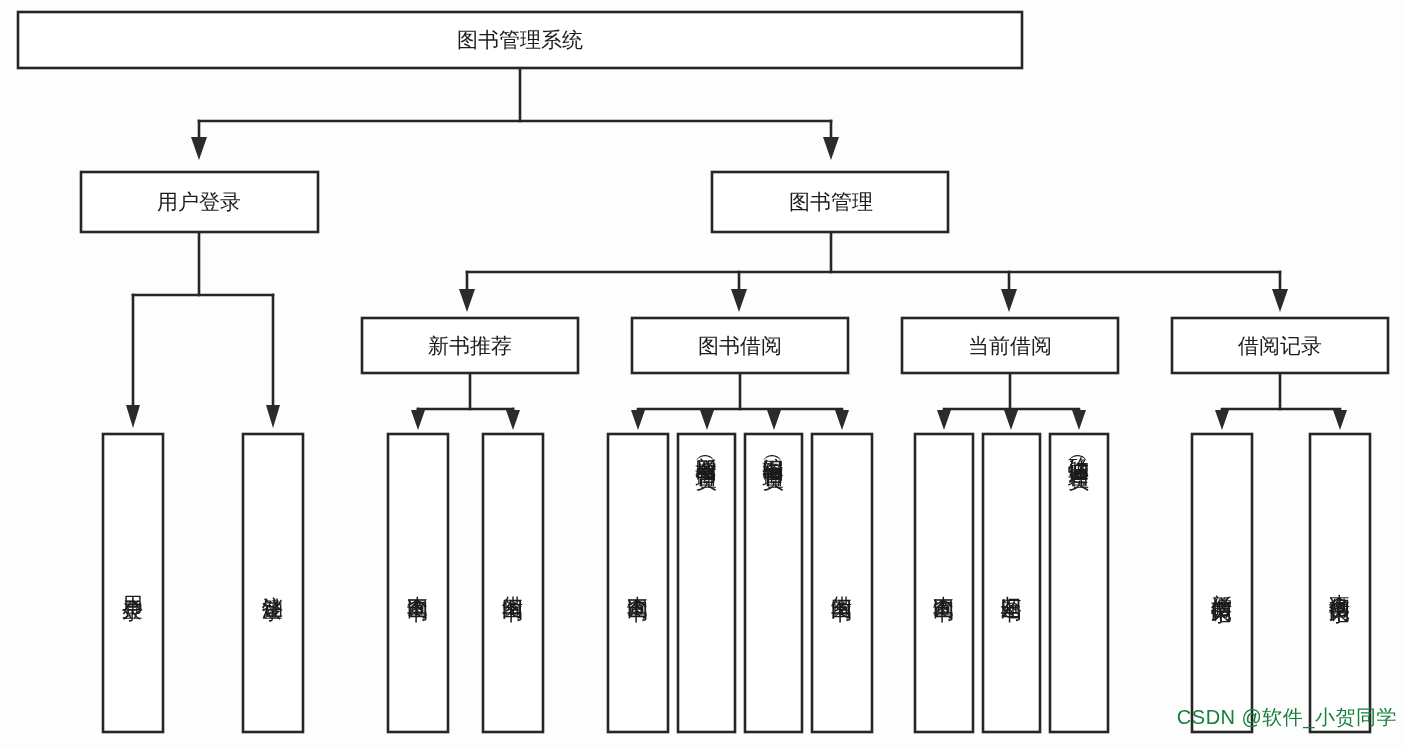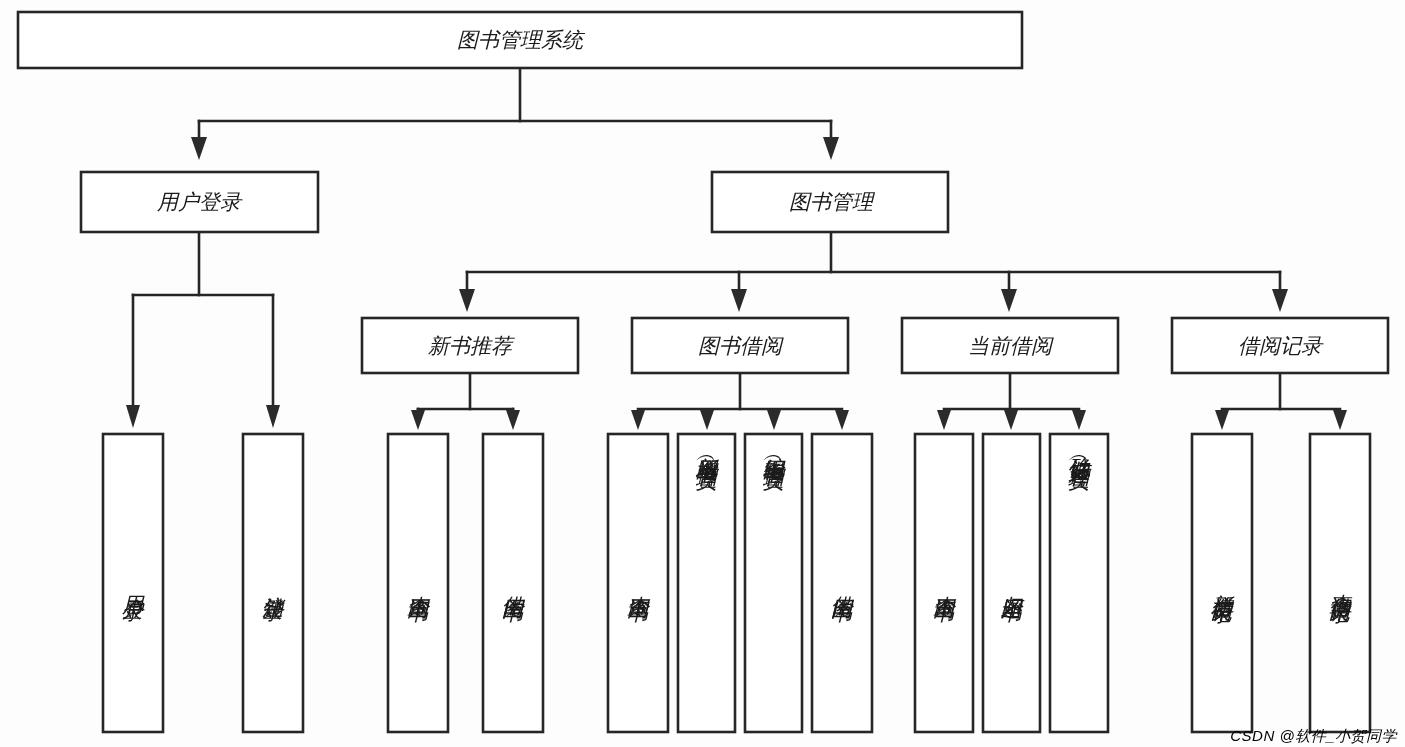--- a/index.html
+++ b/index.html
@@ -11,21 +11,20 @@
     width: 1405px;
     height: 747px;
     font-family: "Liberation Sans", "DejaVu Sans", sans-serif;
     overflow: hidden;
   }
   #diagram-root {
     position: relative;
     width: 1405px;
     height: 747px;
     background: #fdfdfd;
-    font-style: italic;
   }
   svg.flow {
     position: absolute;
     left: 0;
     top: 0;
     width: 1405px;
     height: 747px;
   }
   .node-rect {
     fill: #ffffff;
@@ -62,24 +61,24 @@
   .vlabel-wrap {
     position: absolute;
     display: flex;
     align-items: center;
     justify-content: center;
     pointer-events: none;
   }
   .watermark {
     position: absolute;
     right: 8px;
-    bottom: 1px;
-    font-family: "Liberation Sans", "DejaVu Sans", sans-serif;
-    font-size: 15px;
-    color: #000000;
+    bottom: 16px;
+    font-family: "Liberation Sans", "DejaVu Sans", sans-serif;
+    font-size: 20px;
+    color: #15803d;
     letter-spacing: 0.5px;
     white-space: nowrap;
   }
 </style>
 </head>
 <body>
 
 <div id="diagram-root">
 
   <svg class="flow" viewBox="0 0 1405 747" xmlns="http://www.w3.org/2000/svg">

